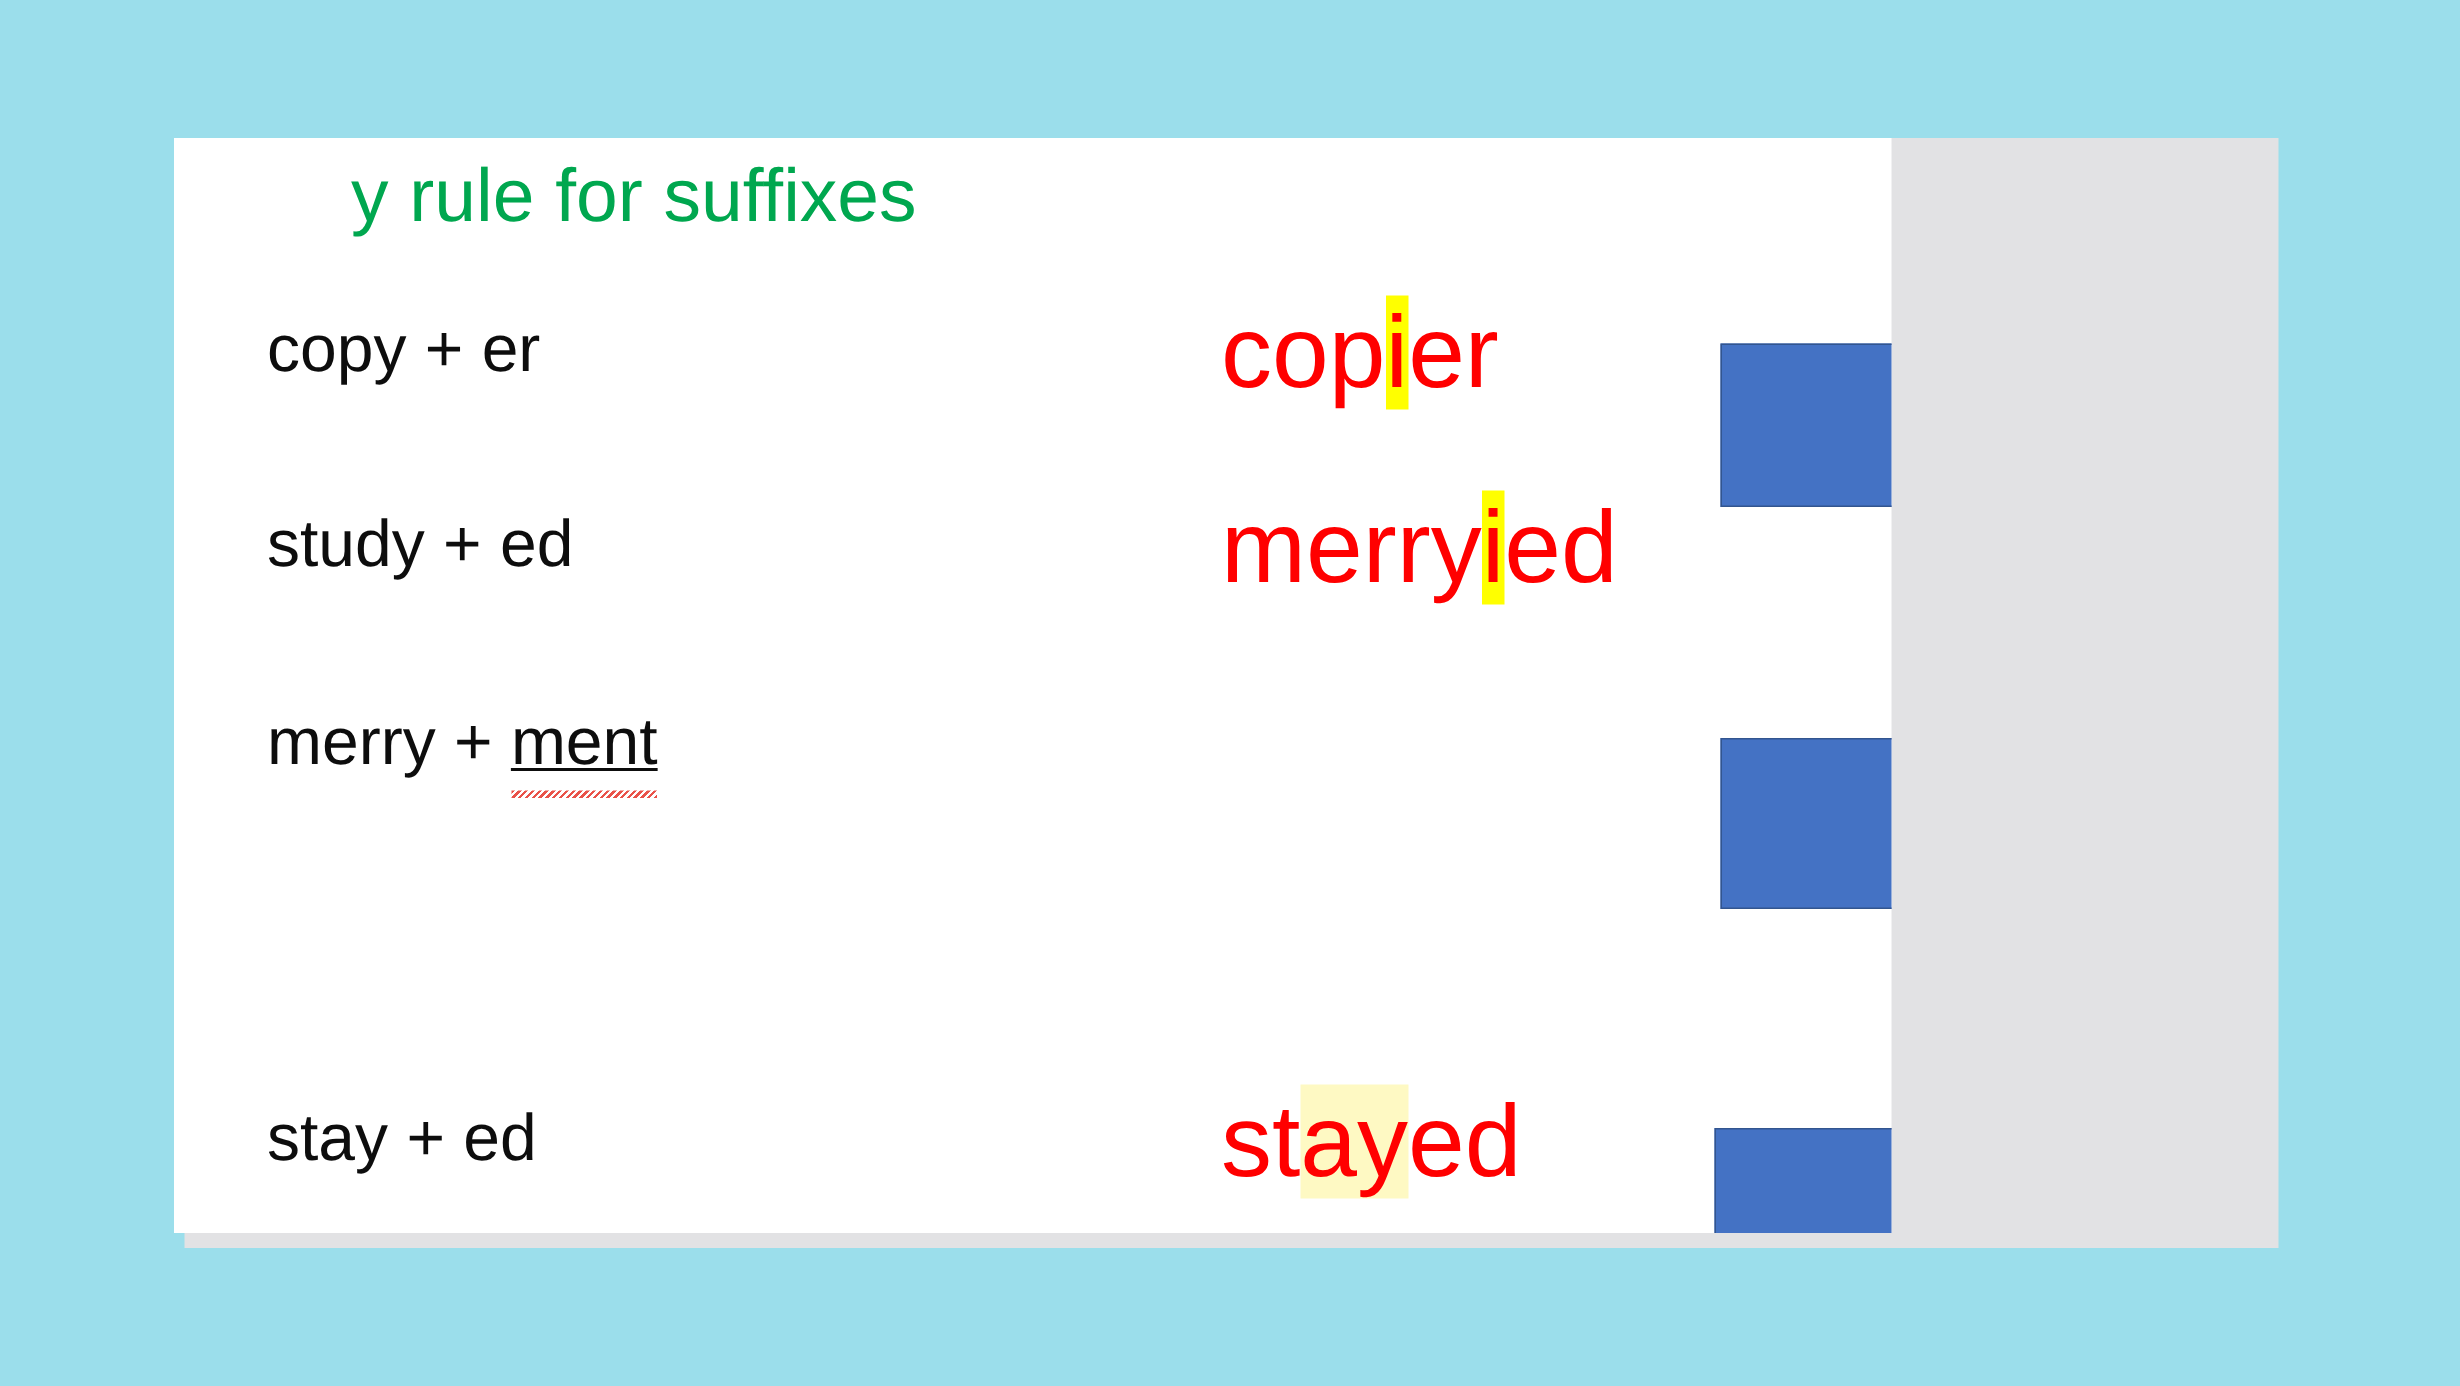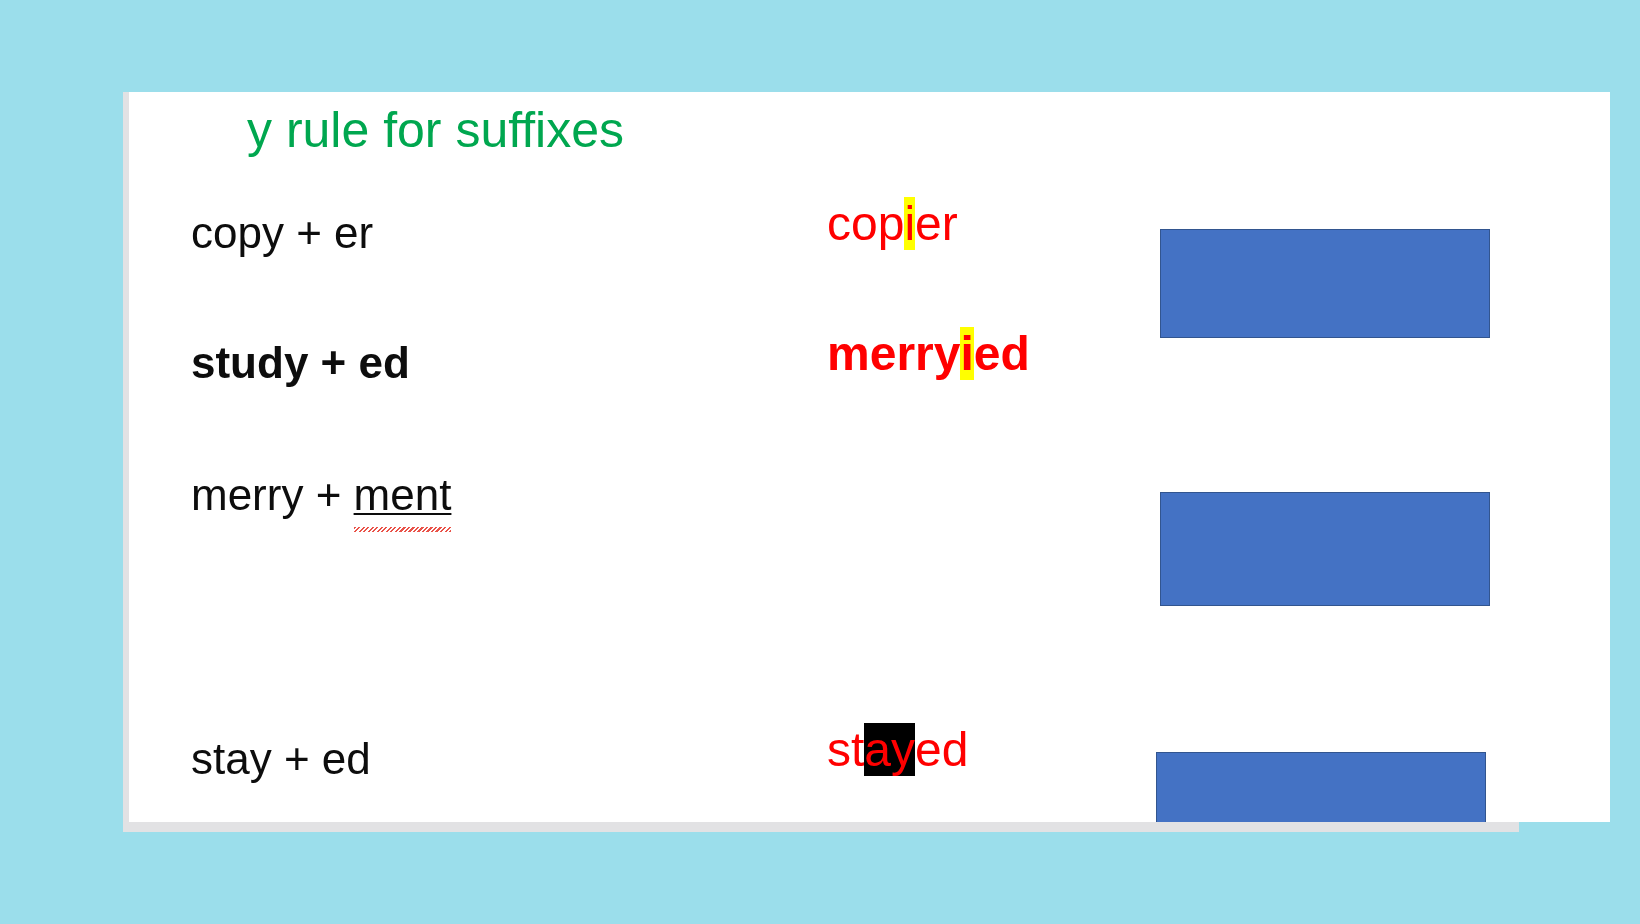--- a/index.html
+++ b/index.html
@@ -24,23 +24,23 @@
   #slide-shadow {
     position: absolute;
     left: 123px;
     top: 92px;
     width: 1396px;
     height: 740px;
     background: #e2e2e4;
   }
   #slide-card {
     position: absolute;
-    left: 129px;
+    left: 116px;
     top: 92px;
-    width: 1481px;
+    width: 1145px;
     height: 730px;
     background: #ffffff;
     overflow: hidden;
   }
 
   
   #slide-title {
     position: absolute;
     left: 118px;
     top: 11px;
@@ -52,21 +52,21 @@
   }
 
   
   .row {
     position: absolute;
     left: 0;
     width: 100%;
     height: 130px;
   }
   .row-0 { top: 76px; padding-left: 32px; }
-  .row-1 { top: 206px; font-weight: bold; }
+  .row-1 { top: 206px; }
   .row-2 { top: 338px; padding-left: 41px; }
   .row-3 { top: 470px; }
   .row-4 { top: 602px; text-align: right; }
 
   .equation {
     position: absolute;
     left: 62px;
     top: 40px;
     font-size: 44px;
     line-height: 1.15;
@@ -95,28 +95,28 @@
       repeating-linear-gradient(135deg,
         #e8493f 0px, #e8493f 1.6px,
         transparent 1.6px, transparent 3.2px);
     opacity: .95;
   }
 
   .result {
     position: absolute;
     left: 698px;
     top: 28px;
-    font-size: 48px;
+    font-size: 68px;
     line-height: 1.15;
     color: #ff0000;
     white-space: nowrap;
   }
   .hl-yellow { background: #ffff00; }
   .hl-green  { background: #00f200; }
-  .hl-cyan   { background: #000000; }
+  .hl-cyan   { background: #fef9c3; }
 
   
   .blue-box {
     position: absolute;
     background: #4472c4;
     border: 1px solid #32558f;
     box-sizing: border-box;
   }
   .bb-0 { left: 1031px; top: 61px;  width: 330px; height: 109px; }
   .bb-1 { left: 1031px; top: 194px; width: 330px; height: 114px; }

